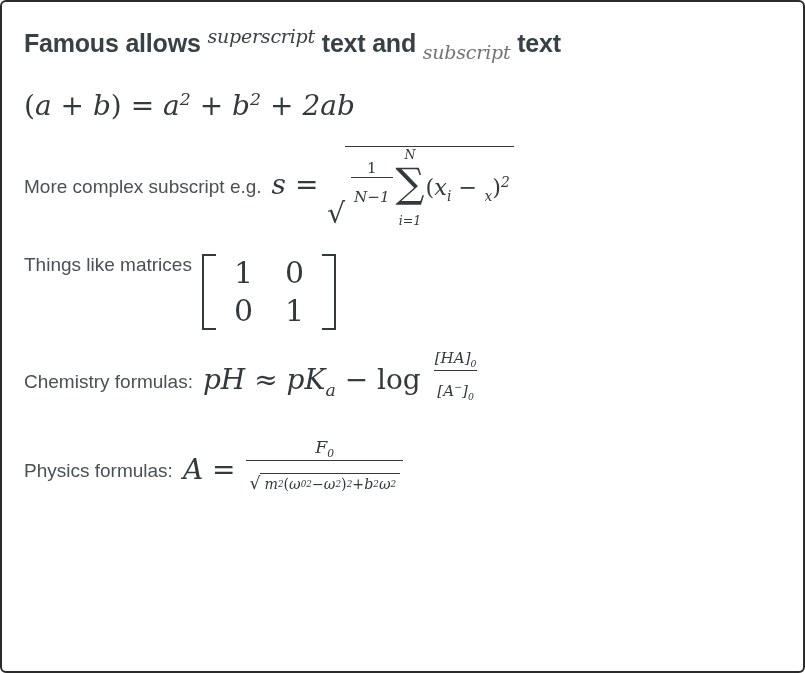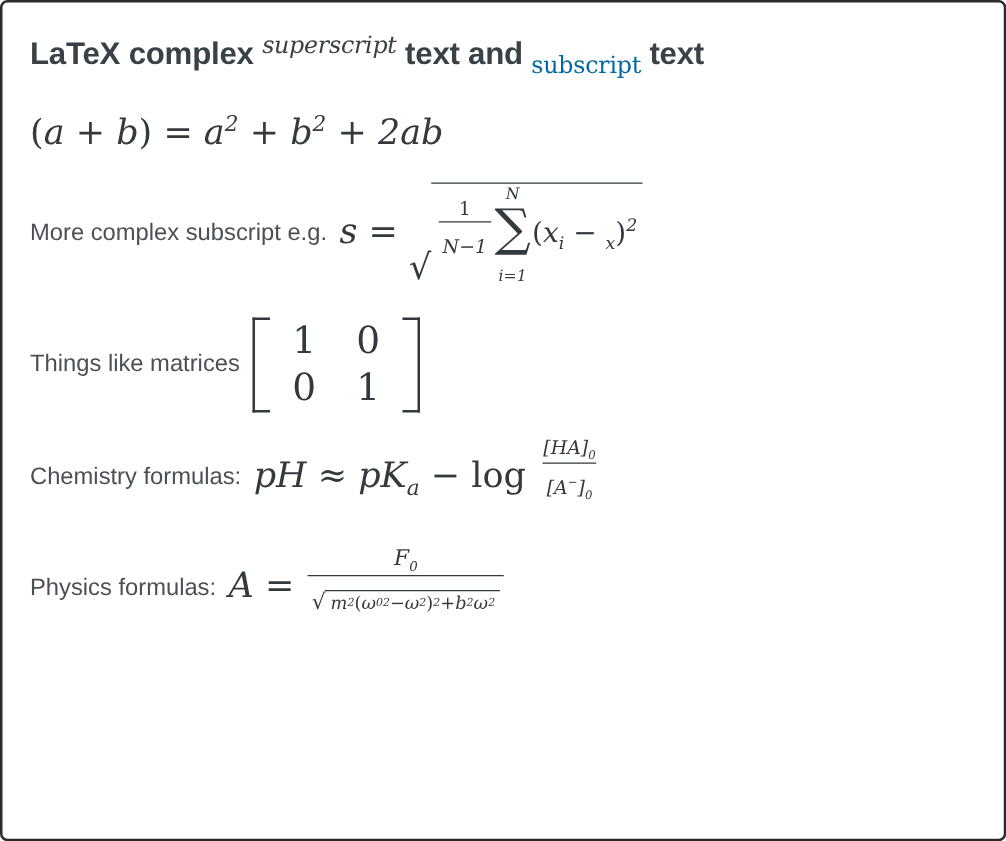--- a/index.html
+++ b/index.html
@@ -35,24 +35,25 @@
   .headline .sup {
     font-family: "DejaVu Serif", serif;
     font-style: italic;
     font-weight: normal;
     font-size: 19px;
     vertical-align: 9px;
     color: #3a4146;
   }
   .headline .sub {
     font-family: "DejaVu Serif", serif;
+    font-style: italic;
     font-weight: normal;
     font-size: 19px;
     vertical-align: -7px;
-    color: #0369a1;
+    color: #737373;
   }
 
   
   .line {
     display: flex;
     align-items: center;
     color: #4a5055;
     font-size: 19px;
     margin-bottom: 24px;
   }
@@ -140,30 +141,30 @@
   .matrix {
     border-collapse: collapse;
     margin: 0 2px;
   }
   .matrix td {
     padding: 4px 16px;
     text-align: center;
     font-style: normal;
   }
 
-  .line.matrix-line { margin-bottom: 20px; align-items: center; }
+  .line.matrix-line { margin-bottom: 20px; align-items: flex-start; }
   .line.tall { margin-bottom: 26px; }
 </style>
 </head>
 <body>
 
 <div class="page">
 
   <div class="headline">
-    <span>LaTeX complex</span>
+    <span>Famous allows</span>
     <span class="sup">superscript</span>
     <span>text and</span>
     <span class="sub">subscript</span>
     <span>text</span>
   </div>
 
 
   <div class="line">
     <span class="math m-lg">
       <span class="up">(</span><span>a</span>

